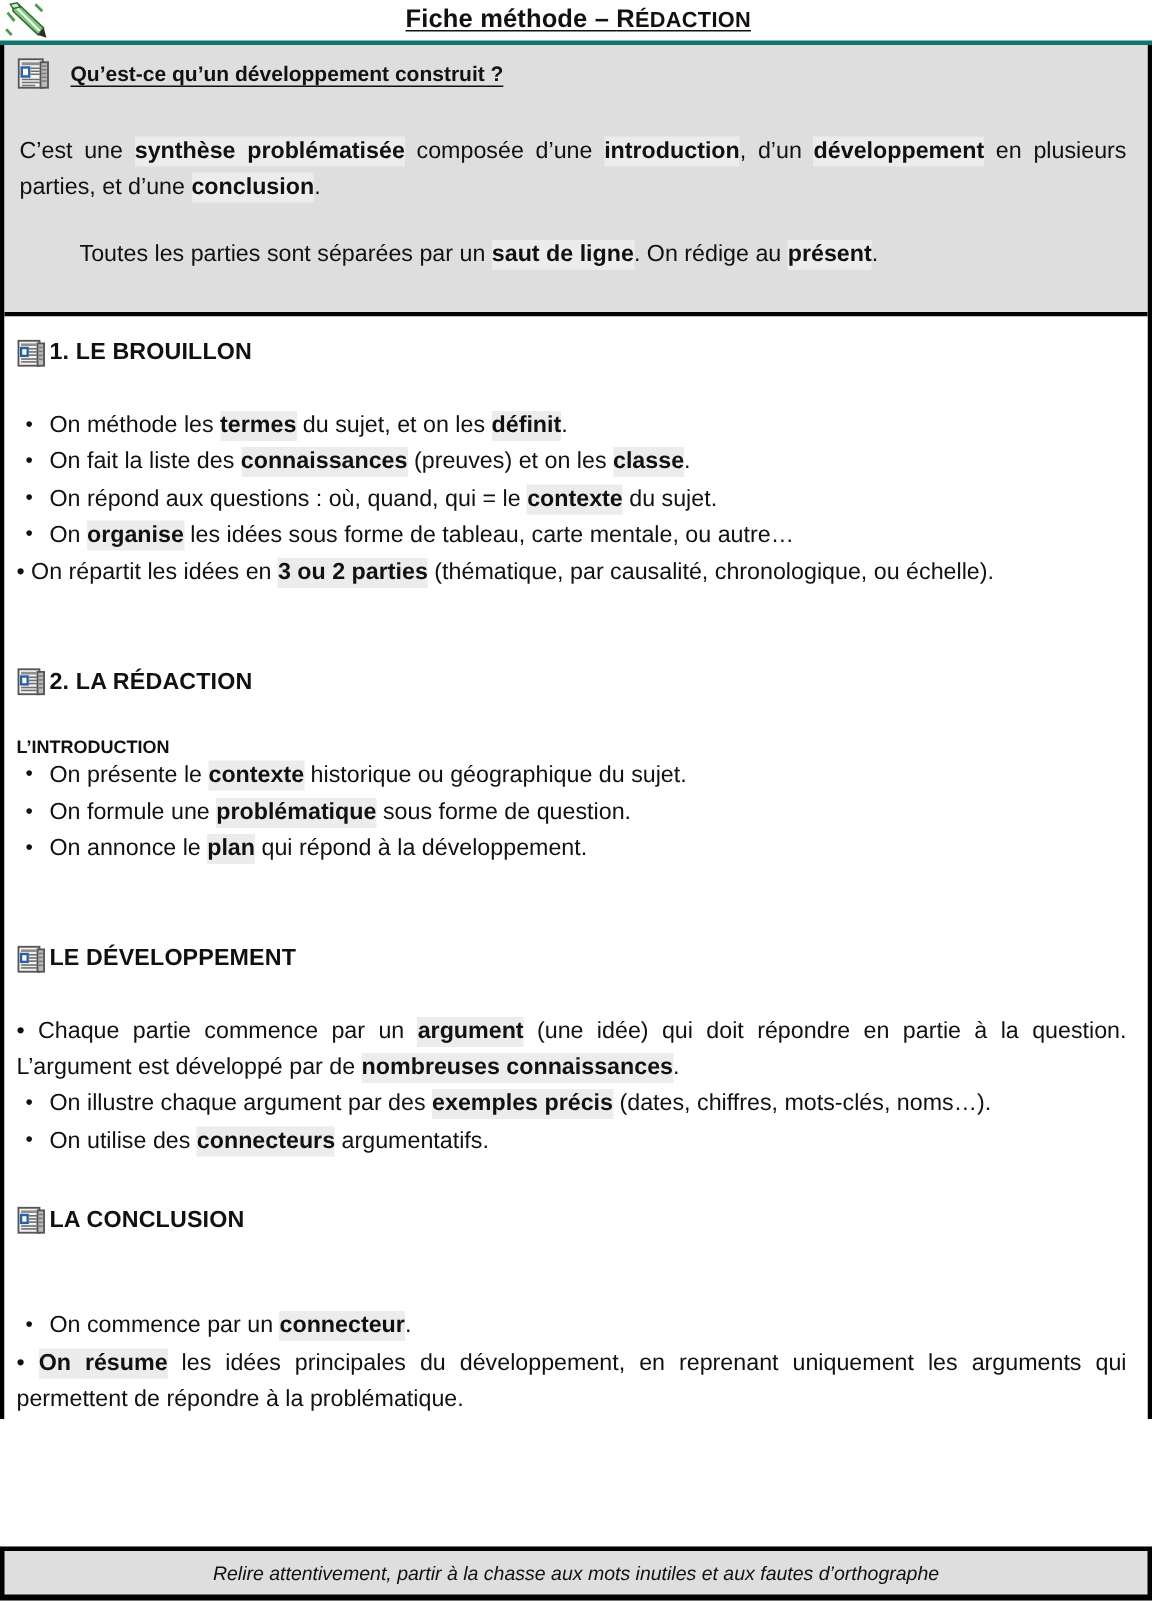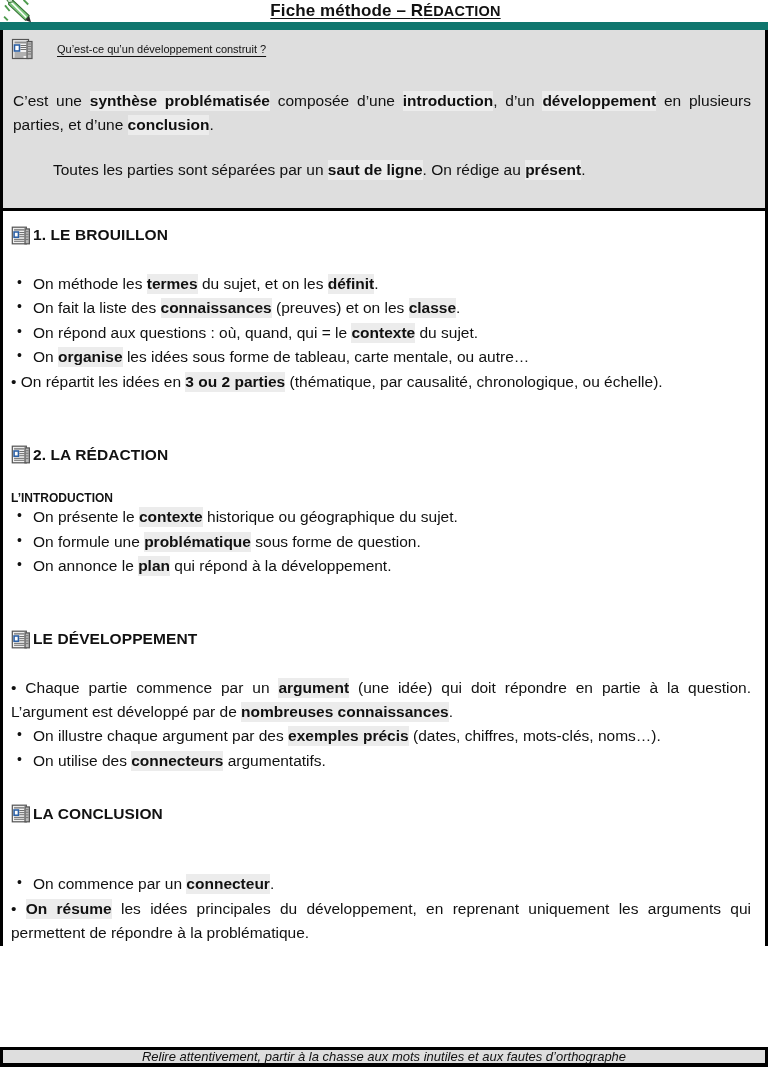--- a/index.html
+++ b/index.html
@@ -18,21 +18,21 @@
     width: 768px;
     height: 1067px;
     box-sizing: border-box;
     position: relative;
     background: #ffffff;
   }
 
   
   .title-row {
     height: 30px;
-    border-bottom: 8px solid #0f766e;
+    border-bottom: 3px solid #0f766e;
     display: flex;
     align-items: center;
     box-sizing: border-box;
     background: #ffffff;
   }
   .pencil-icon {
     width: 30px;
     height: 26px;
     margin-left: 3px;
     flex: 0 0 auto;
@@ -76,26 +76,26 @@
   .intro-head {
     display: flex;
     align-items: center;
     padding: 7px 0 6px 8px;
   }
   .news-icon {
     flex: 0 0 auto;
     display: block;
   }
   .intro-head-text {
-    font-weight: normal;
-    font-size: 11px;
+    font-weight: bold;
+    font-size: 14px;
     text-decoration: underline;
     text-underline-offset: 3px;
     color: #111;
-    margin-left: 22px;
+    margin-left: 12px;
   }
   .intro-body {
     padding: 22px 14px 26px 10px;
     font-size: 15.5px;
     line-height: 1.52;
     color: #111;
     text-align: justify;
   }
   .intro-body p { margin: 0; }
   .intro-body p.gap { margin-top: 22px; margin-left: 40px; }
@@ -168,21 +168,21 @@
   
   .footer {
     position: absolute;
     left: 0;
     bottom: 0;
     width: 768px;
     box-sizing: border-box;
     background: #dedede;
     border: 3px solid #000;
     border-bottom-width: 4px;
-    height: 20px;
+    height: 36px;
     display: flex;
     align-items: center;
     justify-content: center;
   }
   .footer-text {
     font-style: italic;
     font-size: 13px;
     color: #111;
   }
 </style>

